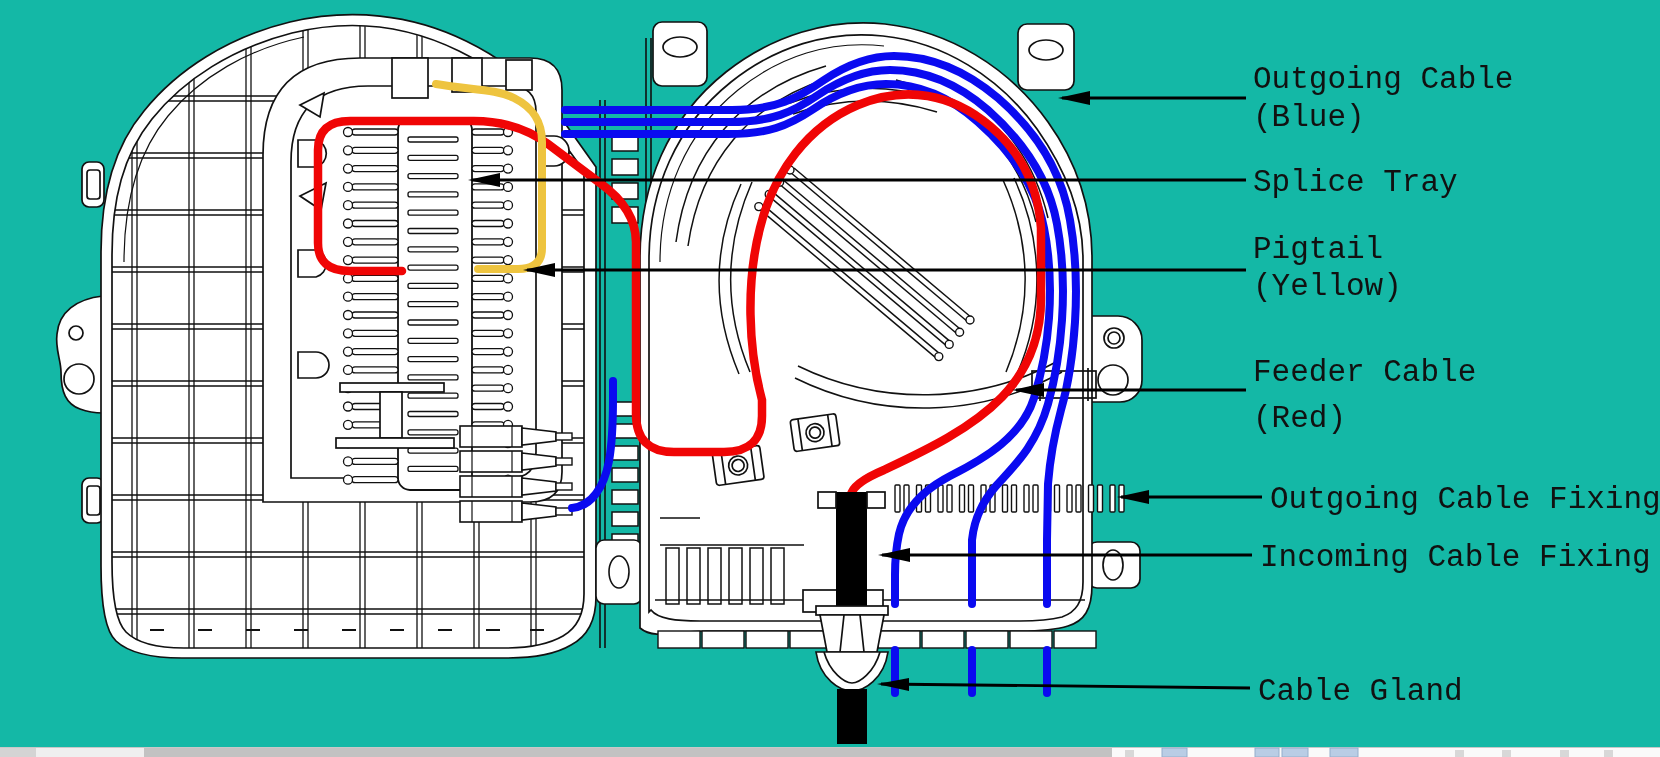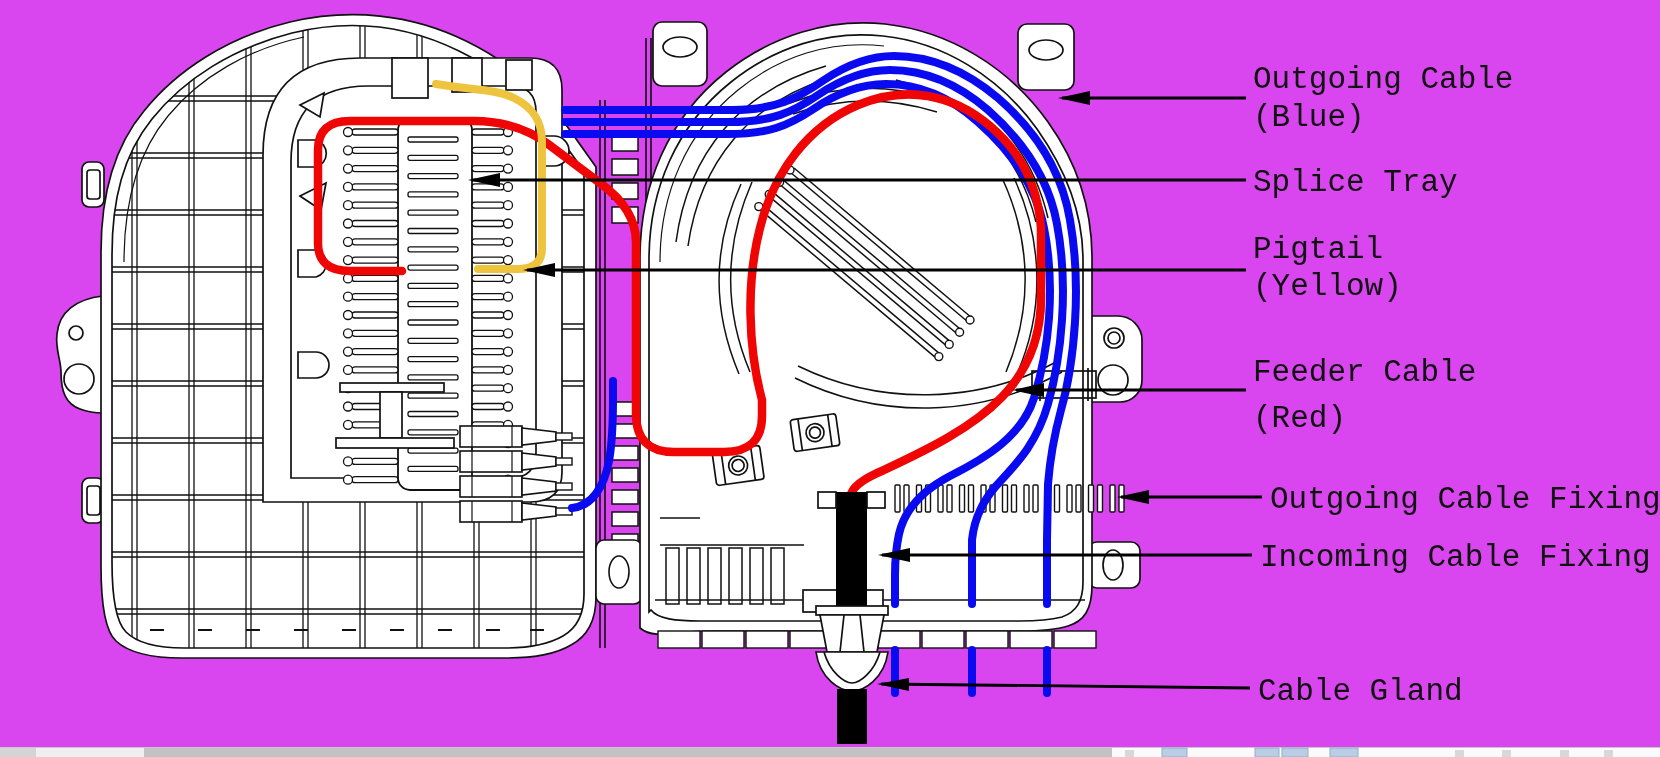--- a/index.html
+++ b/index.html
@@ -1,16 +1,16 @@
 <!DOCTYPE html>
 <html><head>
 <meta charset="utf-8">
 <style>
   html,body{margin:0;padding:0;background:#fff;}
-  .stage{position:relative;width:1660px;height:757px;background:#d946ef;overflow:hidden;
+  .stage{position:relative;width:1660px;height:757px;background:#14b8a6;overflow:hidden;
          font-family:"Liberation Mono","DejaVu Sans Mono",monospace;}
   svg{display:block}
   .lbl{font-family:"Liberation Mono","DejaVu Sans Mono",monospace;font-size:31px;fill:#111;}
 </style>
 </head>
 <body>
 
 <div class="stage">
 <svg width="1660" height="757" viewBox="0 0 1660 757">
   <defs>

